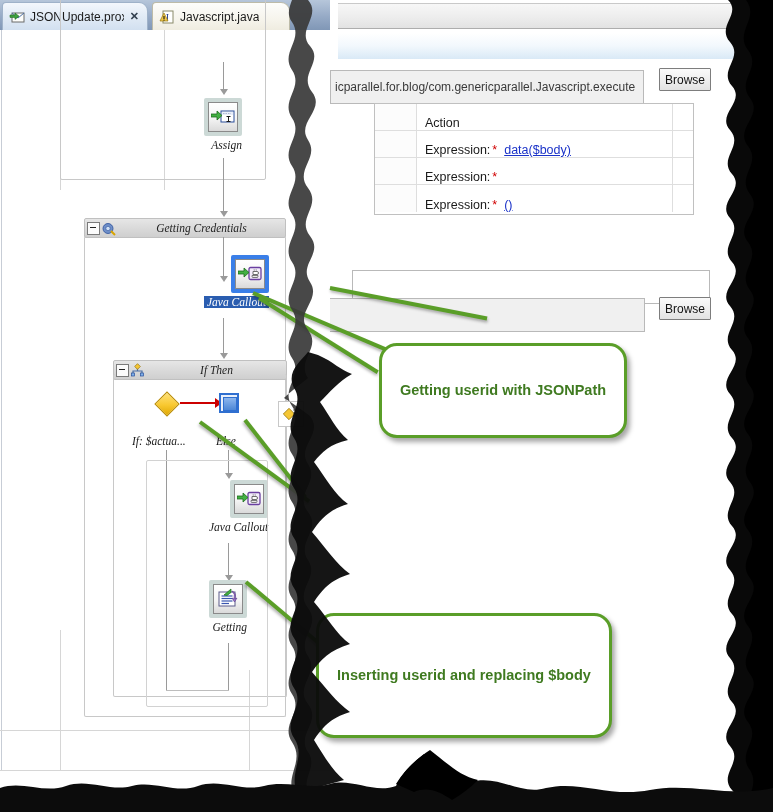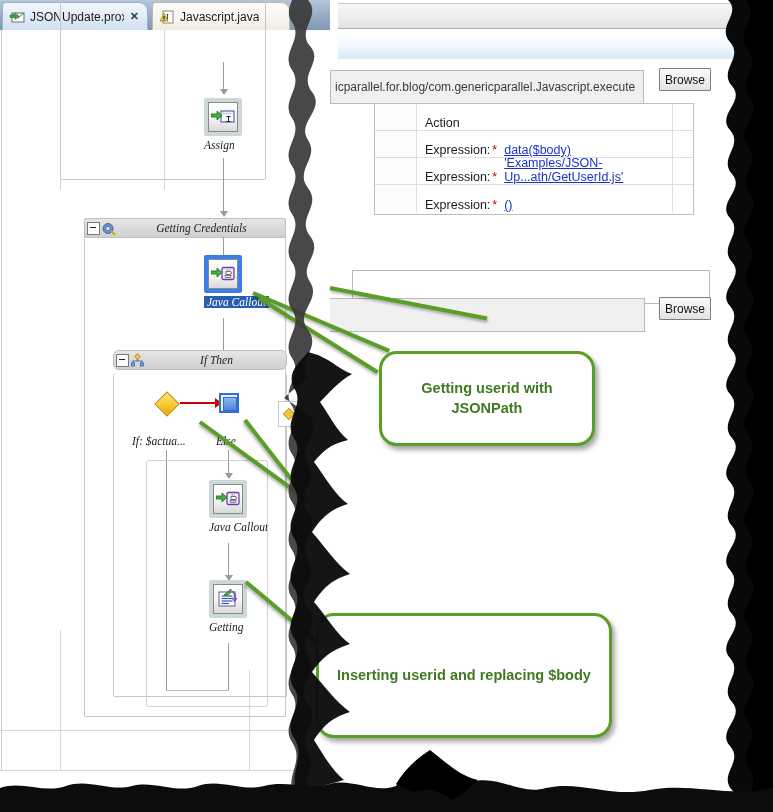--- a/index.html
+++ b/index.html
@@ -72,21 +72,21 @@
   }
   .collapse-box{
     width:11px;height:11px;border:1px solid #7a7a7a;background:#fbfbfb;
     margin-left:2px;position:relative;flex:0 0 auto;
   }
   .collapse-box:after{
     content:"";position:absolute;left:2px;top:4px;width:6px;height:1px;background:#222;
   }
   .bar-ico{width:15px;height:15px;margin-left:1px;margin-right:2px;flex:0 0 auto;position:relative;}
 
-  .node{position:absolute;display:flex;flex-direction:column;align-items:flex-start;}
+  .node{position:absolute;display:flex;flex-direction:column;align-items:flex-end;}
   .node-box{
     width:38px;height:38px;box-sizing:border-box;
     border:4px solid #ccd9d6;background:#eef1f0;
     display:flex;align-items:center;justify-content:center;
     border-radius:2px;
   }
   .node-box.sel{border-color:#3a7fe8;background:#e8eef8;}
   .node-inner{
     width:30px;height:30px;box-sizing:border-box;
     border:1px solid #8a8a8a;background:linear-gradient(to bottom,#ffffff 0%,#f4f4f4 55%,#dadada 100%);
@@ -294,21 +294,21 @@
               <path d="M0 7 l6 0 l0 -3 l5 4.5 l-5 4.5 l0 -3 l-6 0 z" fill="#42b042" stroke="#1d6a1d" stroke-width="0.8"></path>
             </svg>
           </div>
         </div>
         <div class="node-label sel">Java Callout</div>
       </div>
 
       <div class="arrow-v" style="left:223px;top:288px;height:38px;"></div>
       <div class="arrow-head-d" style="left:220px;top:323px;"></div>
 
-      <div class="grp-bar" style="left:113px;top:320px;width:172px;border-radius:6px;">
+      <div class="grp-bar" style="left:113px;top:330px;width:172px;">
         <div class="collapse-box"></div>
         <span class="bar-ico">
           <svg width="15" height="15" viewBox="0 0 15 15">
             <path d="M3 11 v-3 h9 v3 M7.5 8 v-3" stroke="#4a6fa5" stroke-width="1.2" fill="none"></path>
             <rect x="5.5" y="1.5" width="4" height="4" fill="#f5c634" stroke="#9a7a10" stroke-width="0.7" transform="rotate(45 7.5 3.5)"></rect>
             <rect x="1.5" y="10" width="3" height="3" fill="#7fb0e8" stroke="#2a4f9a" stroke-width="0.7"></rect>
             <rect x="10.5" y="10" width="3" height="3" fill="#7fb0e8" stroke="#2a4f9a" stroke-width="0.7"></rect>
           </svg>
         </span>
         <span class="bar-title">If Then</span>
@@ -402,21 +402,20 @@
           <span class="rt-link">data($body)</span>
         </div>
         <div class="rt-c2"></div>
       </div>
 
       <div class="rt-row">
         <div class="rt-c0"></div>
         <div class="rt-c1">
           <span class="rt-exp">Expression:</span>
           <span class="rt-star">*</span>
-          <span class="rt-link">'Examples/JSON-Up...ath/GetUserId.js'</span>
         </div>
         <div class="rt-c2"></div>
       </div>
 
       <div class="rt-row">
         <div class="rt-c0"></div>
         <div class="rt-c1">
           <span class="rt-exp">Expression:</span>
           <span class="rt-star">*</span>
           <span class="rt-link">()</span>
@@ -434,21 +433,21 @@
   <div class="leader" style="left:253px;top:291px;width:148px;transform:rotate(23deg);"></div>
   <div class="leader" style="left:259px;top:296px;width:140px;transform:rotate(32deg);"></div>
 
   <div class="leader" style="left:200px;top:420px;width:135px;transform:rotate(36deg);"></div>
   <div class="leader" style="left:245px;top:418px;width:98px;transform:rotate(52deg);"></div>
 
   <div class="leader" style="left:246px;top:580px;width:96px;transform:rotate(40deg);"></div>
 
   <div class="leader" style="left:330px;top:286px;width:160px;transform:rotate(11deg);"></div>
 
-  <div class="callout" style="left:379px;top:343px;width:216px;height:95px;margin-top:8px;">Getting userid with JSONPath</div>
+  <div class="callout" style="left:379px;top:343px;width:248px;height:95px;">Getting userid with JSONPath</div>
 
 
   <div class="callout" style="left:316px;top:613px;width:296px;height:125px;">Inserting userid and replacing $body</div>
 
   <div class="torn" style="left:278px;top:0;width:80px;height:790px;">
     <svg width="80" height="790" viewBox="0 0 80 790">
       <path d="M30,0 C44,16 18,30 32,46 C46,62 20,74 34,92 C48,110 18,122 30,140
                C42,158 16,170 30,188 C44,206 18,218 32,236 C46,254 20,264 32,282
                C44,300 16,312 30,330 C44,348 18,360 30,378
                L30,378 C20,386 12,392 6,398 C16,404 24,410 32,416

